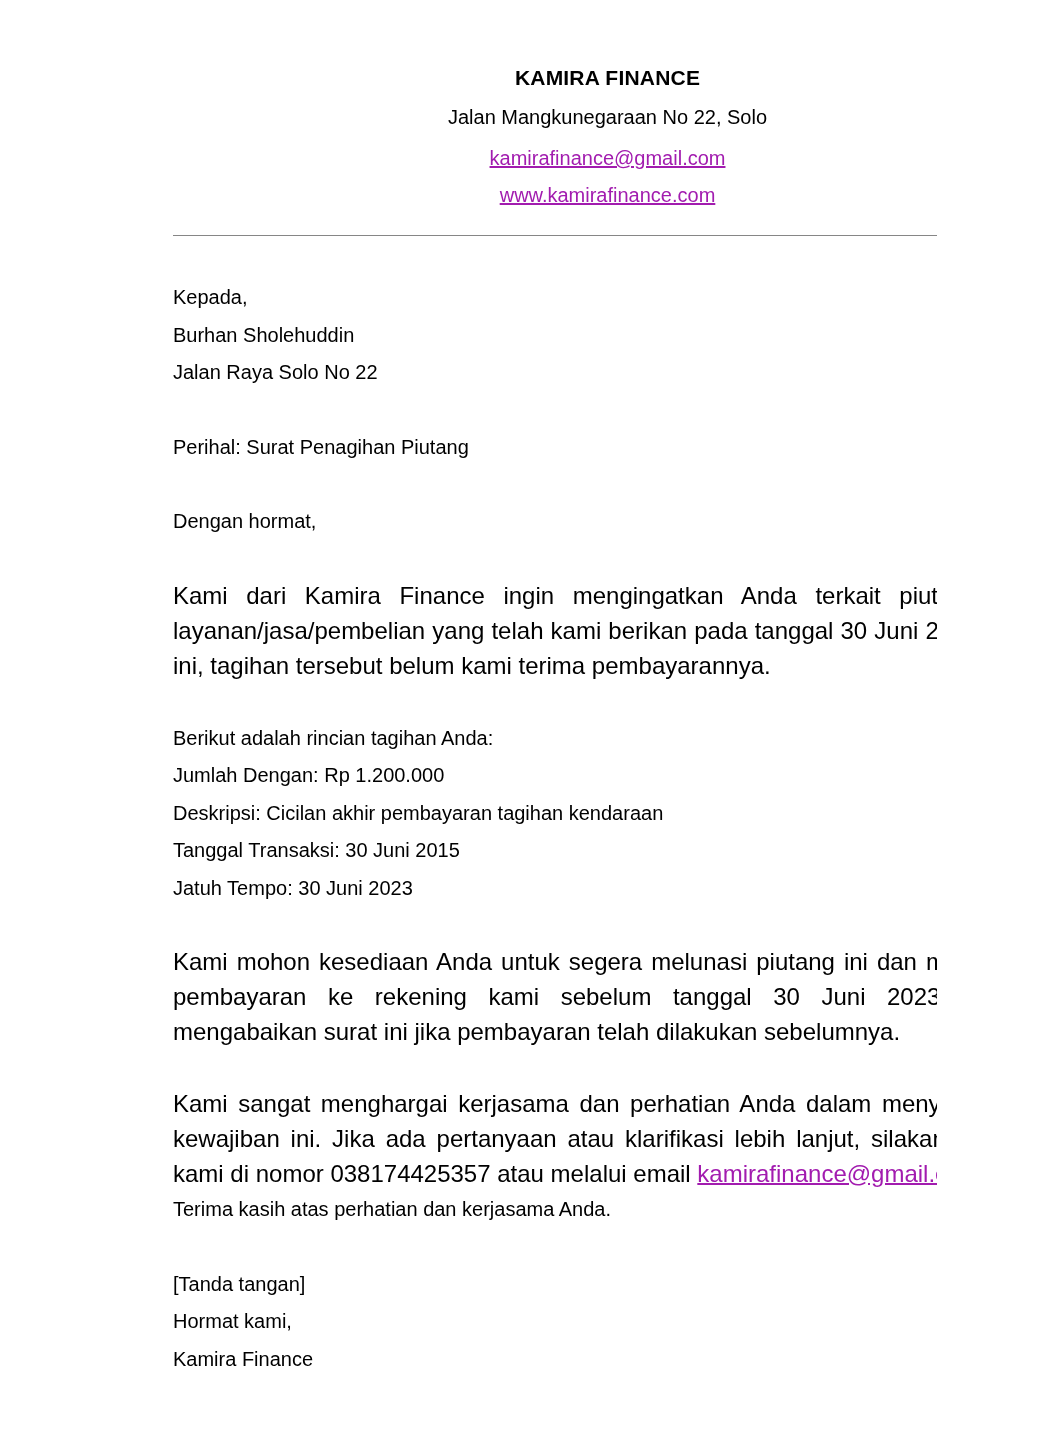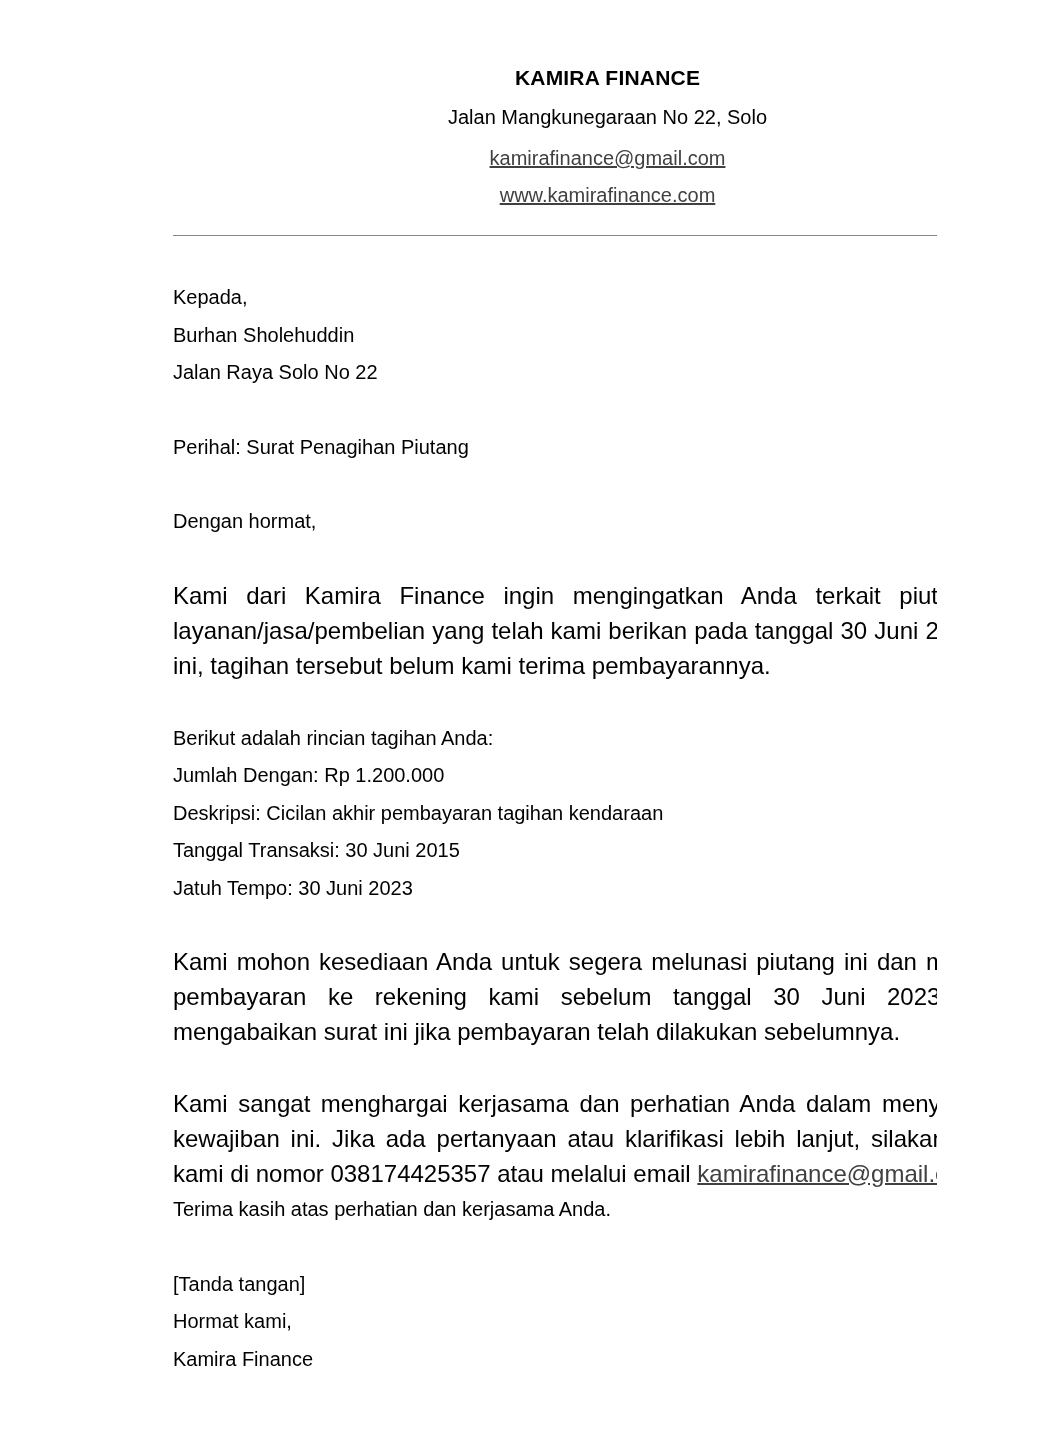--- a/index.html
+++ b/index.html
@@ -50,21 +50,21 @@
   }
 
   .company-link-line {
     font-size: 20px;
     line-height: 37px;
     margin: 0;
   }
 
   a.link,
   .link {
-    color: #404040;
+    color: #a21caf;
     text-decoration: underline;
     text-underline-offset: 1px;
   }
 
   .divider {
     margin: 21px 0 0 0;
     border: none;
     border-top: 1px solid #868686;
     height: 0;
     width: 100%;

